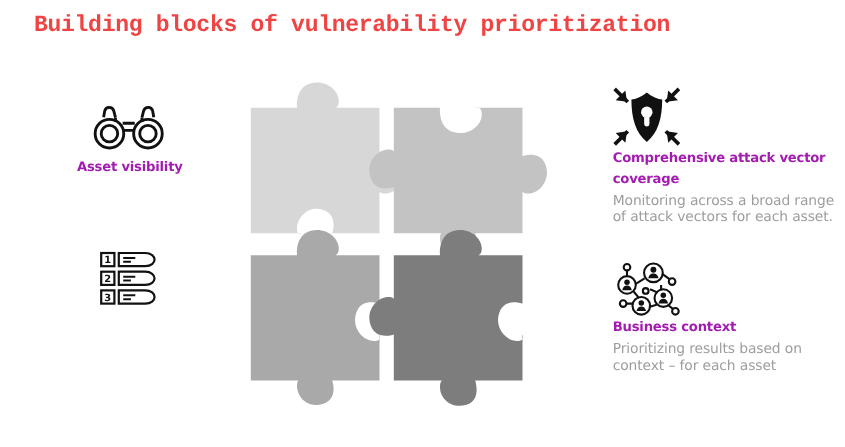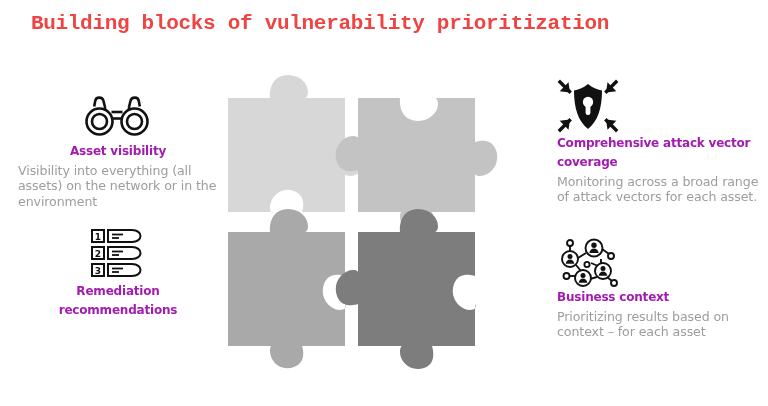--- a/index.html
+++ b/index.html
@@ -175,21 +175,20 @@
         <path d="M45,11 L45,15"></path>
 
         <circle cx="15.5" cy="25.5" r="13"></circle>
         <circle cx="50.5" cy="25.5" r="13"></circle>
         <circle cx="15.5" cy="25.5" r="7.5"></circle>
         <circle cx="50.5" cy="25.5" r="7.5"></circle>
       </g>
     </svg>
   </div>
   <div class="block-heading">Asset visibility</div>
-  <div class="block-body">Visibility into everything (all assets) on the network or in the environment</div>
 </div>
 
 <div class="block left" id="block-remediation">
   <div class="block-icon-wrap">
     <svg class="block-icon" width="54" height="50" viewBox="0 0 54 50" xmlns="http://www.w3.org/2000/svg" style="display:inline-block">
       <g stroke="#111111" stroke-width="2" fill="none">
 
         <rect x="2" y="2" width="12" height="12"></rect>
         <path d="M18,2 L42,2 C47.5,2 50.5,5 50.5,8 C50.5,11 47.5,14 42,14 L18,14 Z"></path>
         <path d="M22,6.5 L33,6.5" stroke-width="1.8"></path>
@@ -205,21 +204,20 @@
         <path d="M22,40.5 L33,40.5" stroke-width="1.8"></path>
         <path d="M22,44 L29,44" stroke-width="1.8"></path>
       </g>
       <g fill="#111111" font-family="DejaVu Sans, Liberation Sans, sans-serif" font-size="9" font-weight="bold" text-anchor="middle">
         <text x="8" y="11.5">1</text>
         <text x="8" y="28.5">2</text>
         <text x="8" y="45.5">3</text>
       </g>
     </svg>
   </div>
-  <div class="block-heading">Remediation recommendations</div>
 </div>
 
 <div class="block right" id="block-attack-vector">
   <div class="block-icon-wrap">
     <svg class="block-icon" width="62" height="56" viewBox="0 0 62 56" xmlns="http://www.w3.org/2000/svg">
       <g fill="#111111">
 
         <path d="M31,6 C26,10 21,12 17,12.5 C17,30 21,43 31,51 C41,43 45,30 45,12.5 C41,12 36,10 31,6 Z"></path>
       </g>
 

